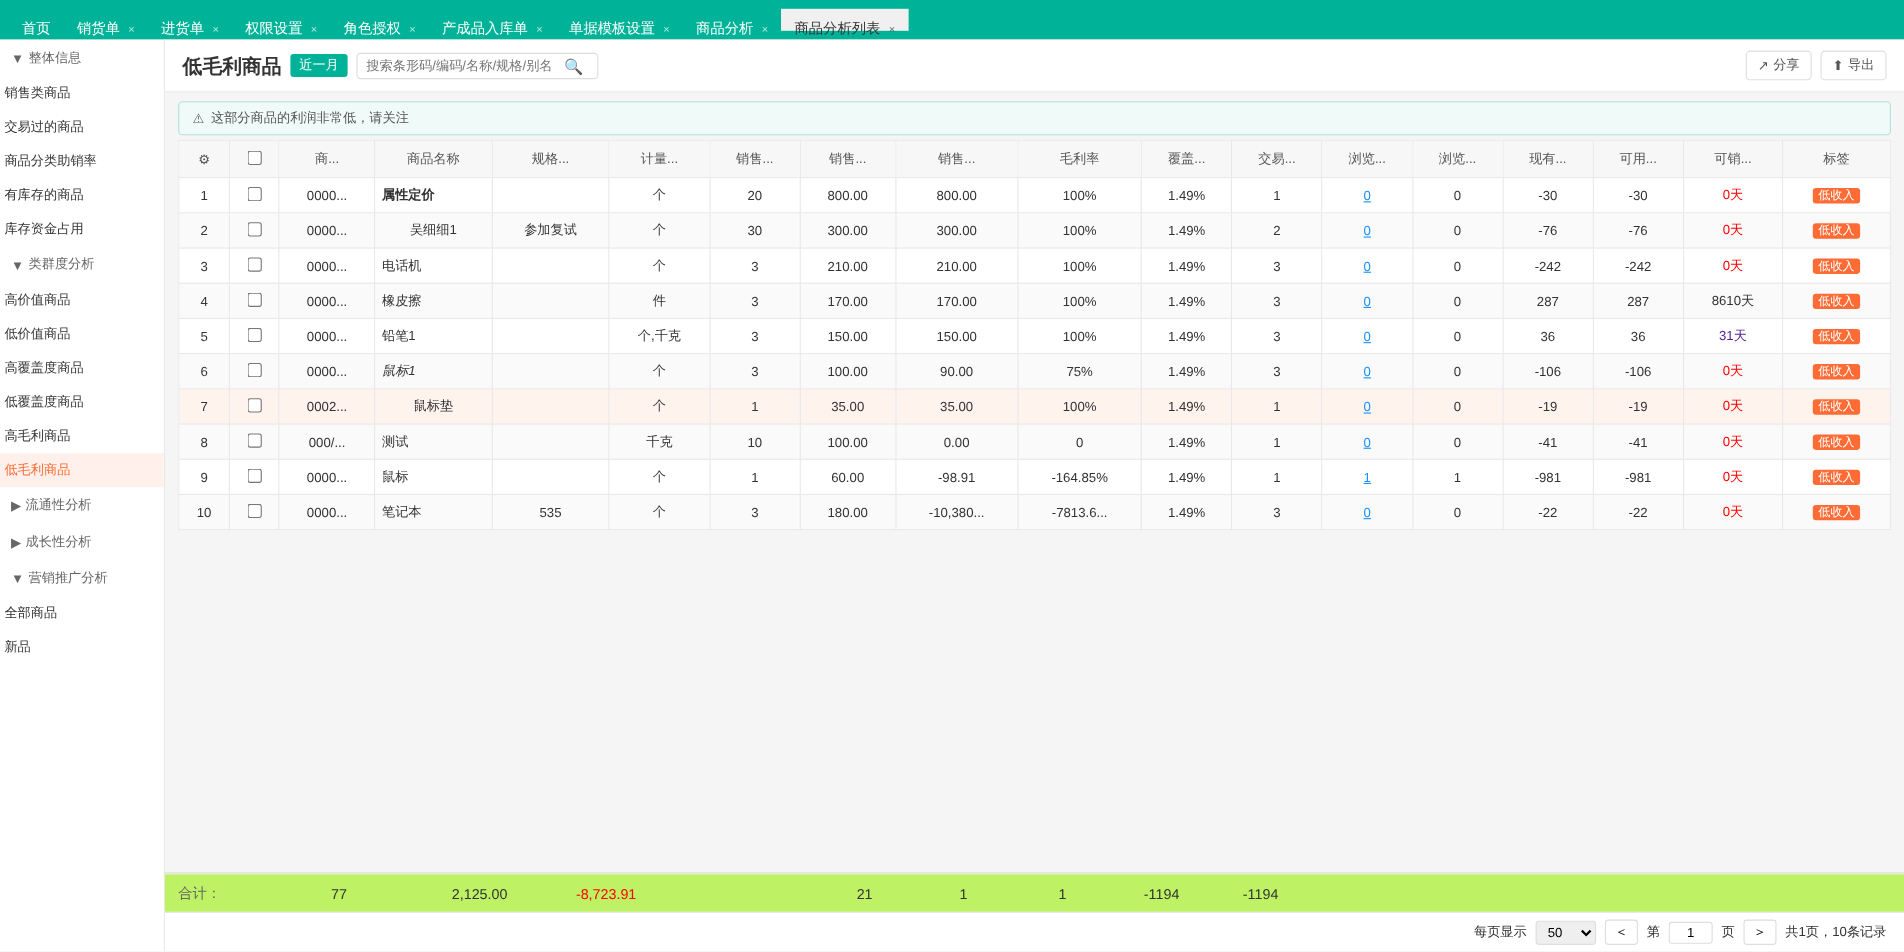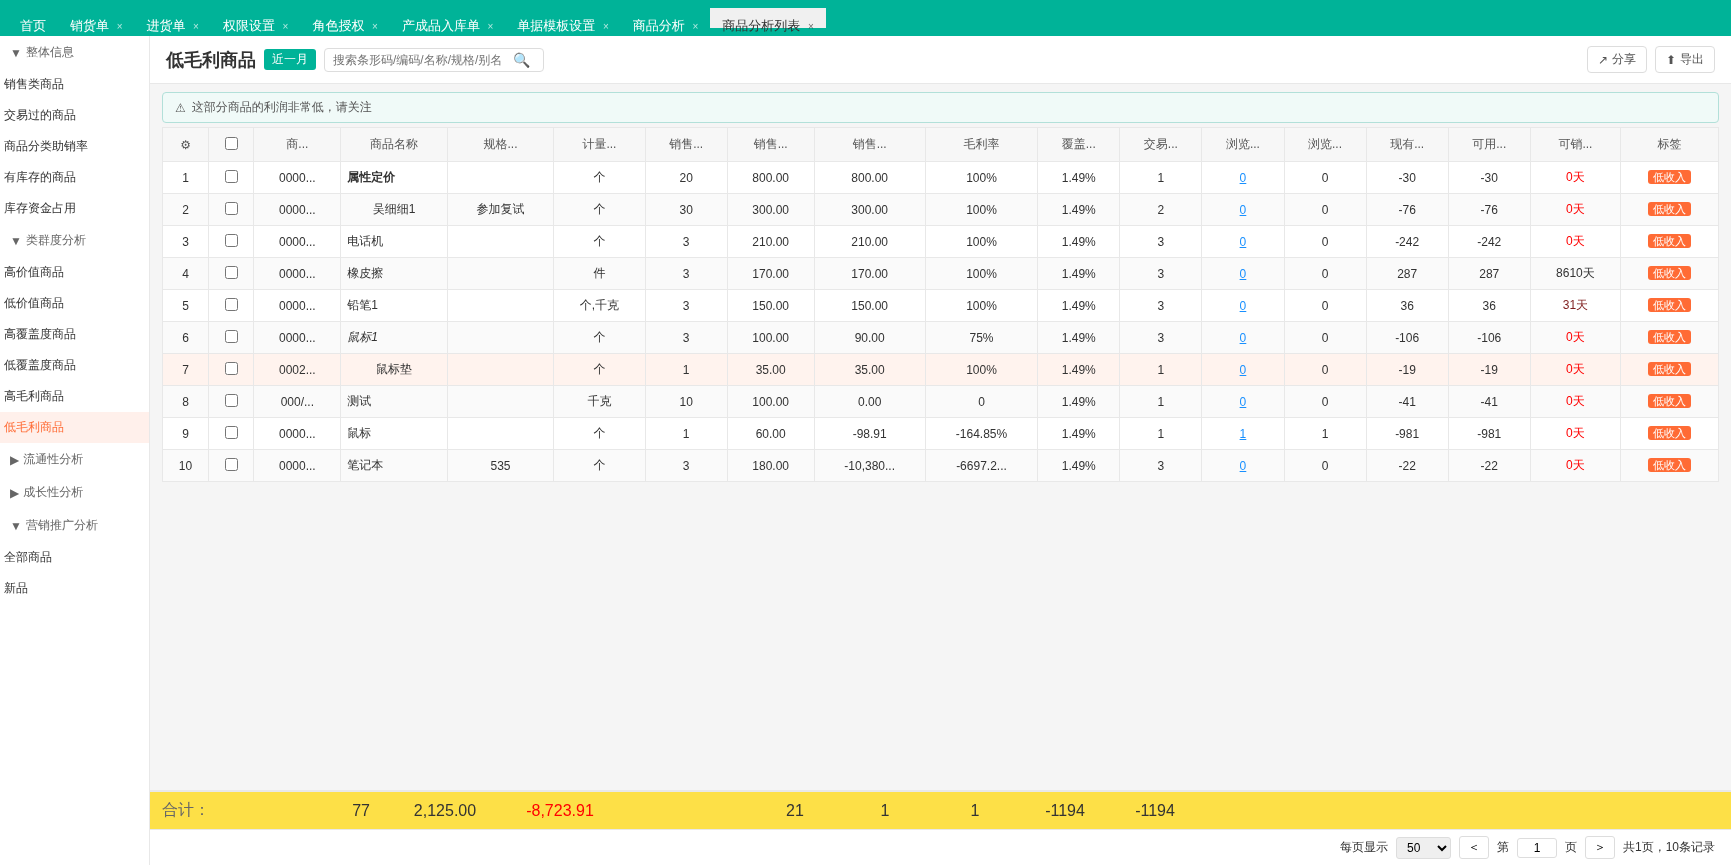--- a/index.html
+++ b/index.html
@@ -188,26 +188,26 @@
       color: #fff;
       border-radius: 3px;
       padding: 1px 5px;
       font-size: 11px;
     }
     .text-red { color: #f00; }
     .link-text { color: #1890ff; text-decoration: underline; cursor: pointer; }
 
     
     .footer-totals {
-      background: #fde047;
+      background: #bef264;
       border-top: 2px solid #e8e8e8;
       padding: 8px 12px;
       display: flex;
       align-items: center;
-      font-size: 16px;
+      font-size: 13px;
     }
     .total-label { color: #666; margin-right: 20px; }
 
     
     .pagination-bar {
       display: flex;
       align-items: center;
       justify-content: flex-end;
       padding: 6px 16px;
       background: #fff;
@@ -436,21 +436,21 @@
       <td>3</td>
       <td>150.00</td>
       <td>150.00</td>
       <td>100%</td>
       <td>1.49%</td>
       <td>3</td>
       <td><span class="link-text">0</span></td>
       <td>0</td>
       <td>36</td>
       <td>36</td>
-      <td style="color:#7f1d1d">31天</td>
+      <td style="color:#4c1d95">31天</td>
       <td><span class="tag-badge">低收入</span></td>
     </tr>
             <tr>
       <td>6</td>
       <td><input type="checkbox" style=""></td>
       <td>0000...</td>
       <td style="text-align:left;font-style:italic;">鼠标1</td>
       <td></td>
       <td>个</td>
       <td>3</td>
@@ -529,38 +529,38 @@
             <tr>
       <td>10</td>
       <td><input type="checkbox" style=""></td>
       <td>0000...</td>
       <td style="text-align:left;">笔记本</td>
       <td>535</td>
       <td>个</td>
       <td>3</td>
       <td>180.00</td>
       <td>-10,380...</td>
-      <td>-6697.2...</td>
+      <td>-7813.6...</td>
       <td>1.49%</td>
       <td>3</td>
       <td><span class="link-text">0</span></td>
       <td>0</td>
       <td>-22</td>
       <td>-22</td>
       <td style="color:#f00">0天</td>
       <td><span class="tag-badge">低收入</span></td>
     </tr>
           </tbody>
       </table>
     </div>
 
     <div class="footer-totals">
       <span class="total-label">合计：</span>
       <span style="margin-right:80px;"></span>
-      <span style="margin-right:40px;min-width:60px;text-align:right;">77</span>
+      <span style="margin-right:40px;min-width:60px;text-align:left;">77</span>
       <span style="margin-right:40px;min-width:70px;text-align:center;">2,125.00</span>
       <span style="margin-right:60px;min-width:80px;text-align:center;" class="text-red">-8,723.91</span>
       <span style="margin-right:110px;"></span>
       <span style="margin-right:40px;min-width:50px;text-align:center;">21</span>
       <span style="margin-right:40px;min-width:50px;text-align:center;">1</span>
       <span style="margin-right:40px;min-width:50px;text-align:center;">1</span>
       <span style="margin-right:40px;min-width:50px;text-align:center;">-1194</span>
       <span style="min-width:50px;text-align:center;">-1194</span>
     </div>
 

